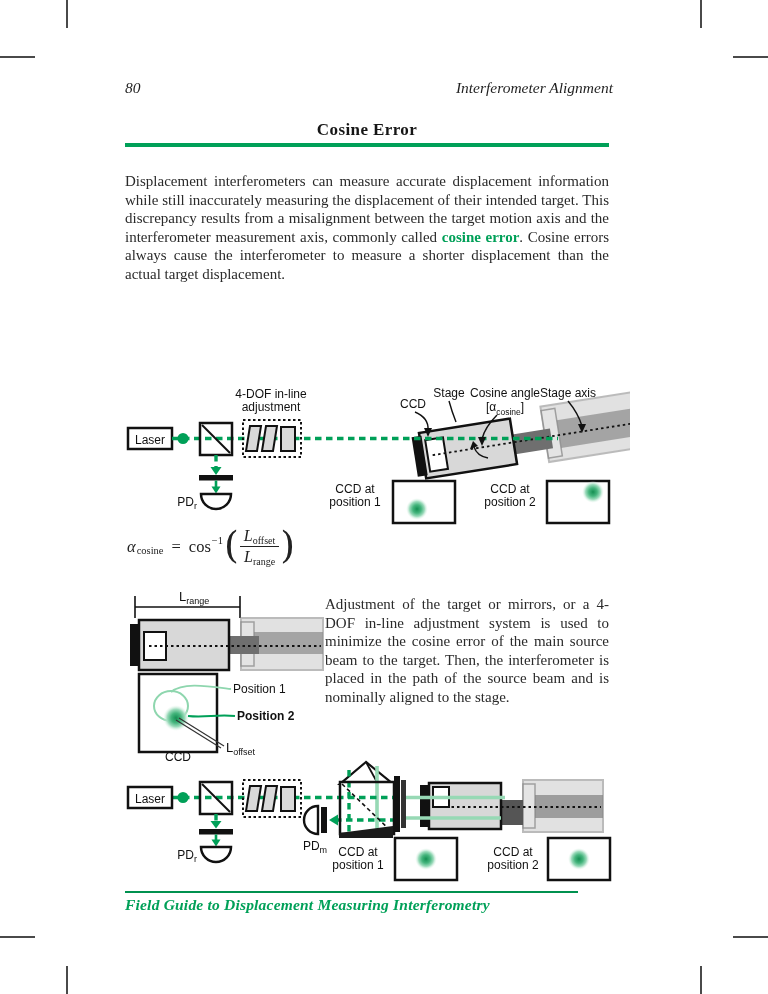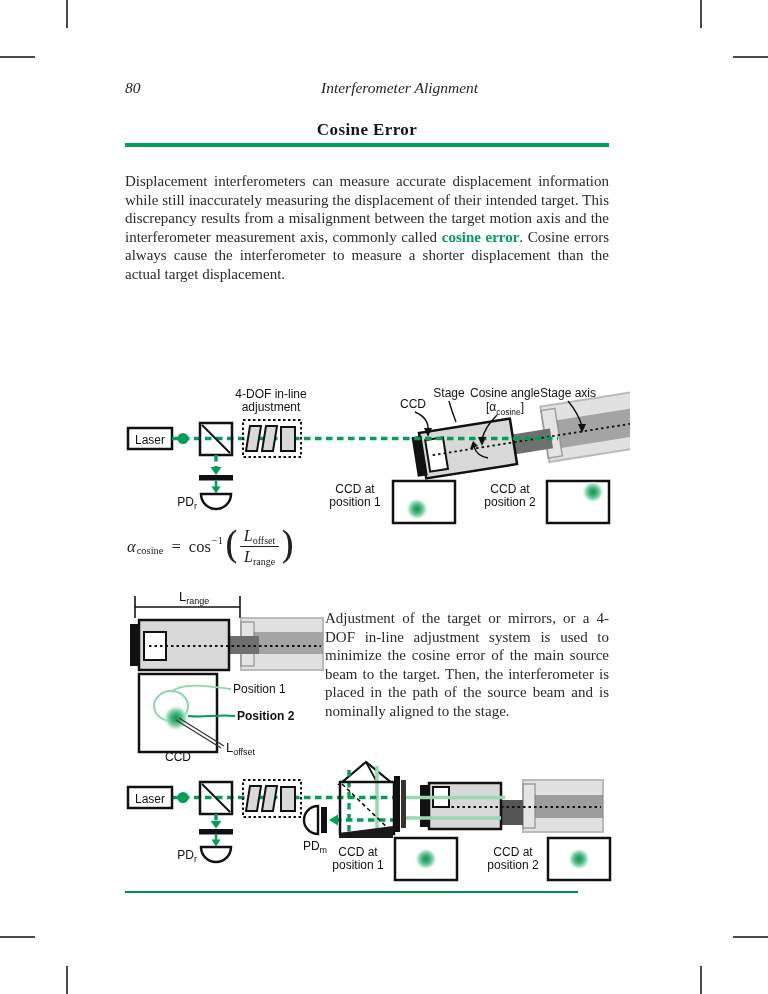--- a/index.html
+++ b/index.html
@@ -1,28 +1,28 @@
 <!DOCTYPE html>
 <html><head>
 <meta charset="utf-8">
 <style>
   html,body{margin:0;padding:0;background:#ffffff;}
   .page{position:relative;width:768px;height:994px;background:#ffffff;overflow:hidden;
         font-family:"Liberation Serif",serif;color:#2a2a2a;}
   .crop{position:absolute;background:#4a4a4a;}
   .runhead{position:absolute;top:79px;font-style:italic;font-size:15.5px;color:#1f1f1f;}
   #pageno{left:125px;}
-  #chapter{left:321px;width:284px;}
+  #chapter{left:329px;width:284px;text-align:right;}
   .title{position:absolute;left:125px;top:120px;width:484px;text-align:center;
          font-weight:bold;font-size:17px;letter-spacing:.4px;color:#161616;}
   .greenrule{position:absolute;left:125px;top:143px;width:484px;height:3.5px;background:#00a058;}
   .para{position:absolute;font-size:15px;line-height:18.6px;text-align:justify;color:#2a2a2a;}
   #p1{left:125px;top:157px;width:484px;}
   #p2{left:125px;top:312px;width:484px;}
-  #p3{left:325px;top:594px;width:284px;}
+  #p3{left:325px;top:580px;width:284px;}
   .hl{color:#00a058;font-weight:bold;}
   .diag{position:absolute;}
   .lbl{font-family:"Liberation Sans",sans-serif;font-size:12px;fill:#111;}
   .beam{stroke:#00a058;stroke-width:3.4;stroke-dasharray:6.5 4.5;fill:none;}
   .plate{fill:#d9d9d9;stroke:#111;stroke-width:2;}
   .ldr{fill:none;stroke:#111;stroke-width:1.4;}
   
   .formula{position:absolute;left:127px;top:527px;display:flex;align-items:center;
            font-size:16.5px;color:#222;font-family:"Liberation Serif",serif;}
   .fit{font-style:italic;}
@@ -287,14 +287,15 @@
     </g>
     <g>
       <text x="388" y="96" class="lbl" text-anchor="middle">CCD at</text>
       <text x="388" y="109" class="lbl" text-anchor="middle">position 2</text>
       <rect x="423" y="78" width="62" height="42" fill="#fff" stroke="#111" stroke-width="2.5"></rect>
       <circle cx="454" cy="99" r="11" fill="url(#blobD)"></circle>
     </g>
   </svg>
 
   <div class="footrule"></div>
+  <div class="footer">Field Guide to Displacement Measuring Interferometry</div>
 
 </div>
 
 </body></html>

